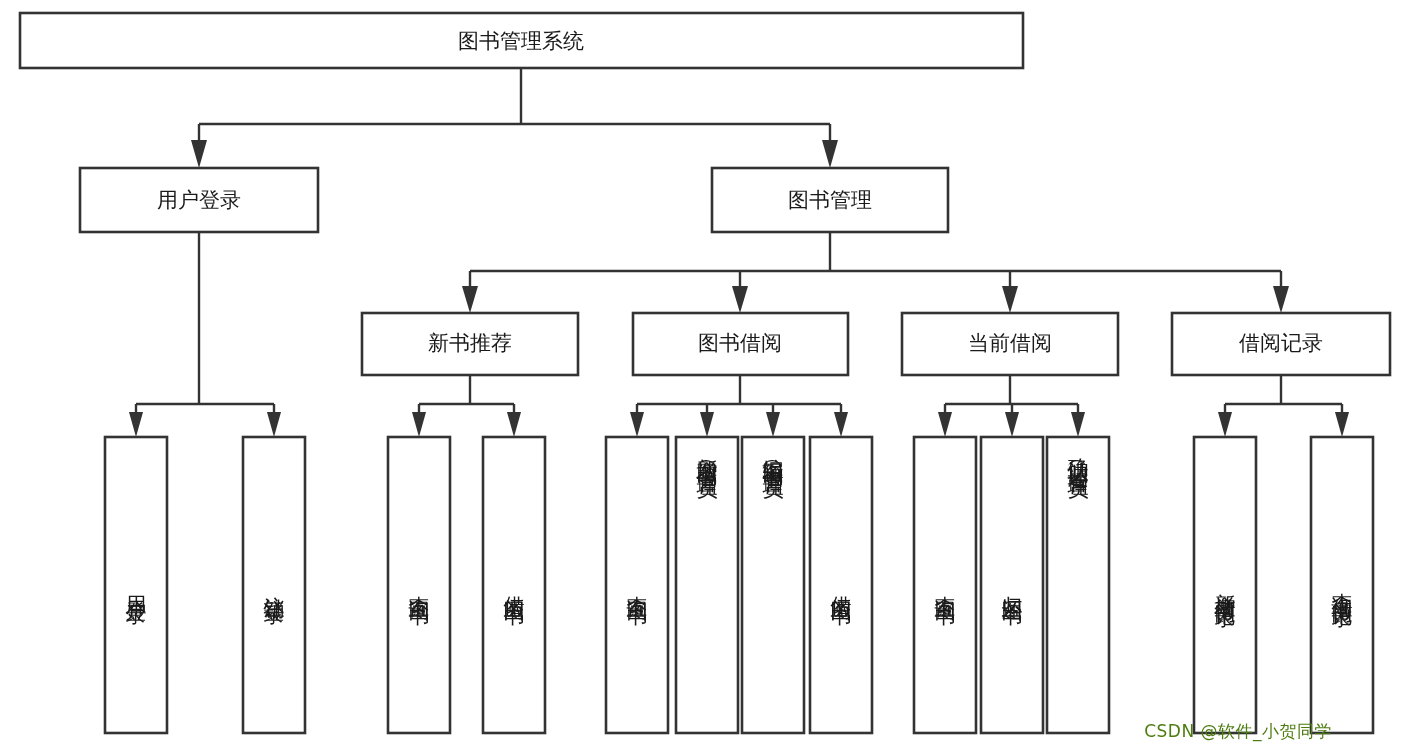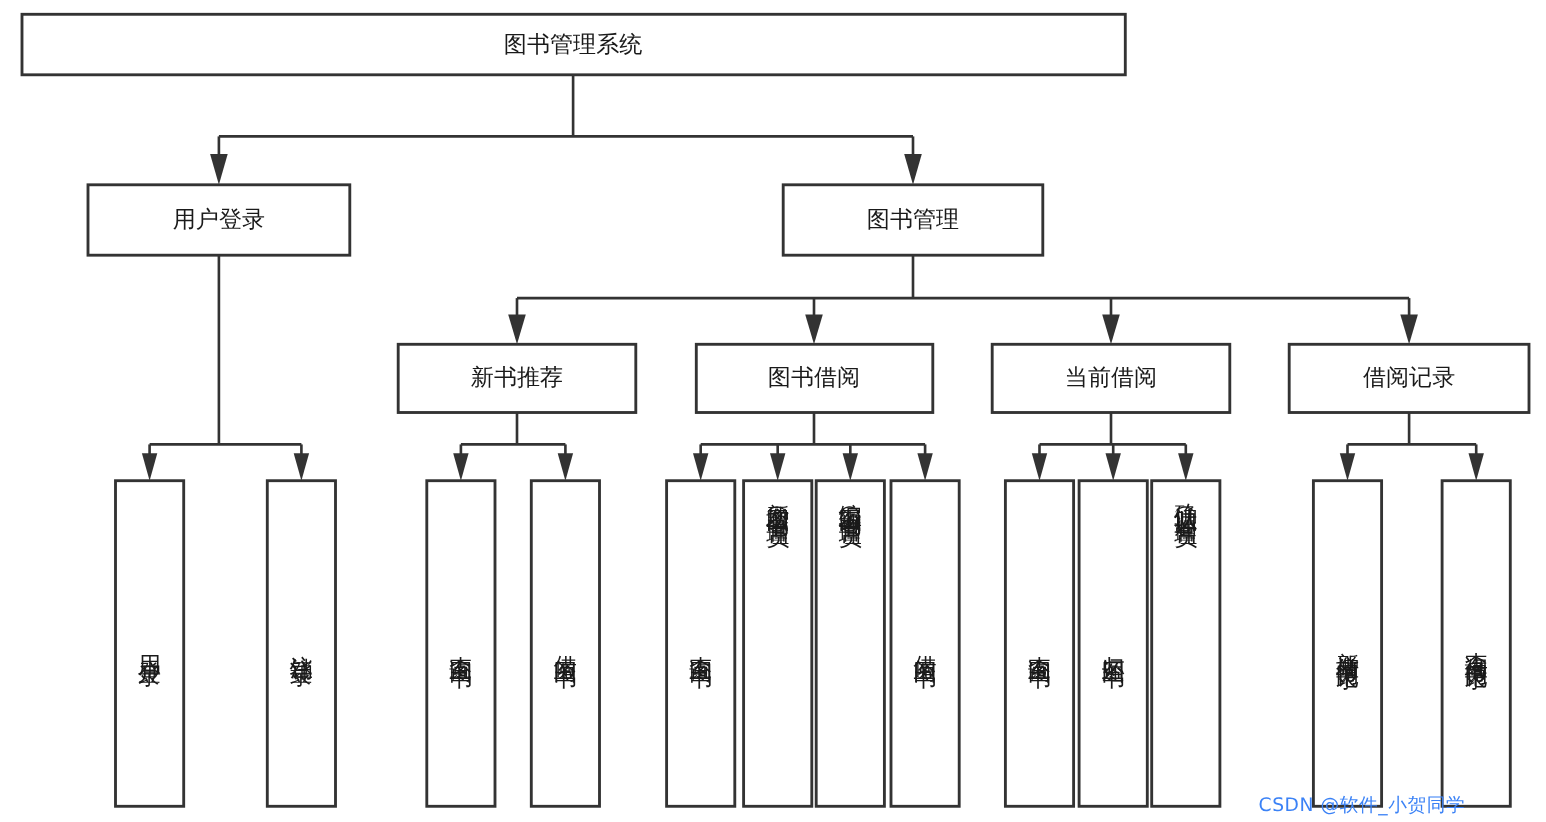--- a/index.html
+++ b/index.html
@@ -48,21 +48,21 @@
     font-size: 21px;
     text-anchor: middle;
     dominant-baseline: middle;
   }
   .watermark-text {
     position: absolute;
     right: 8px;
     bottom: 4px;
     font-family: "DejaVu Sans", "Liberation Sans", sans-serif;
     font-size: 17px;
-    color: #3b82f6;
+    color: #4d7c0f;
     white-space: nowrap;
     letter-spacing: 0.5px;
   }
   .vlabel-wrap {
     position: absolute;
     display: flex;
     align-items: center;
     justify-content: center;
     pointer-events: none;
   }

